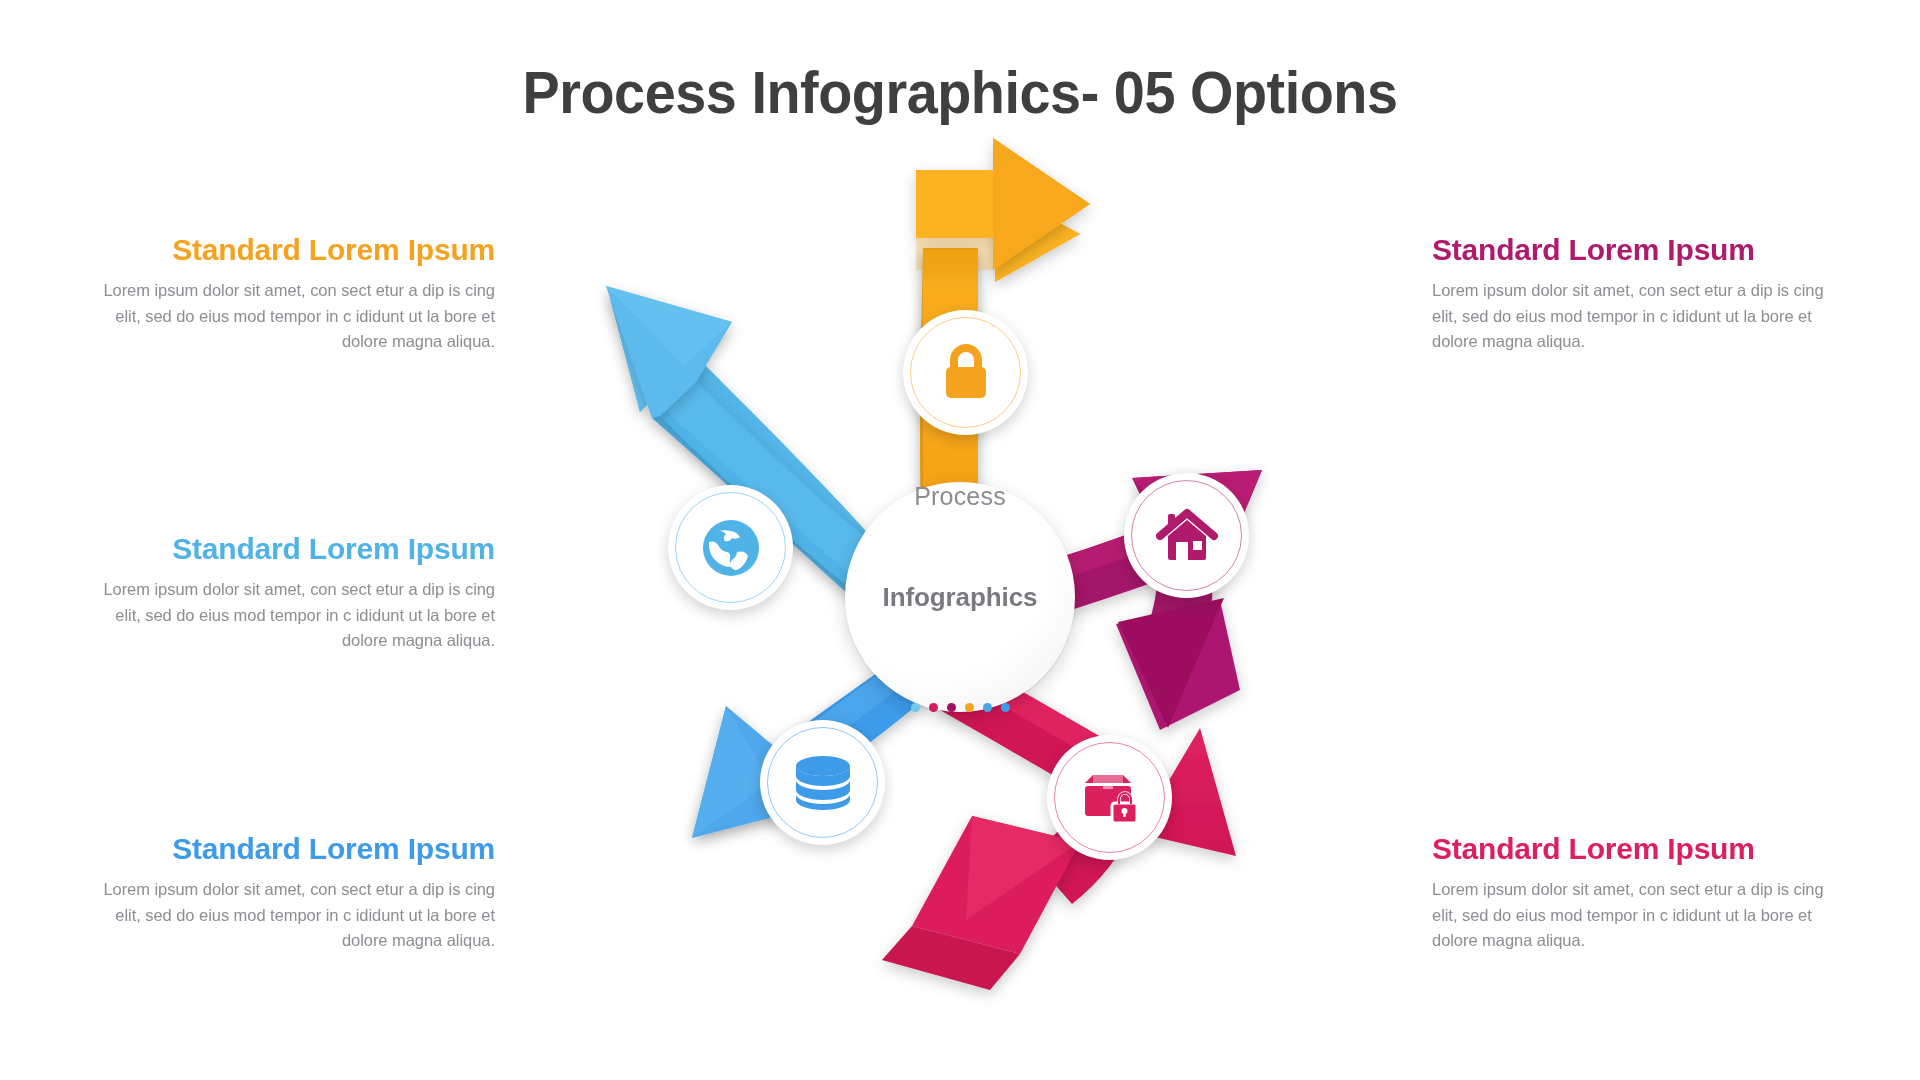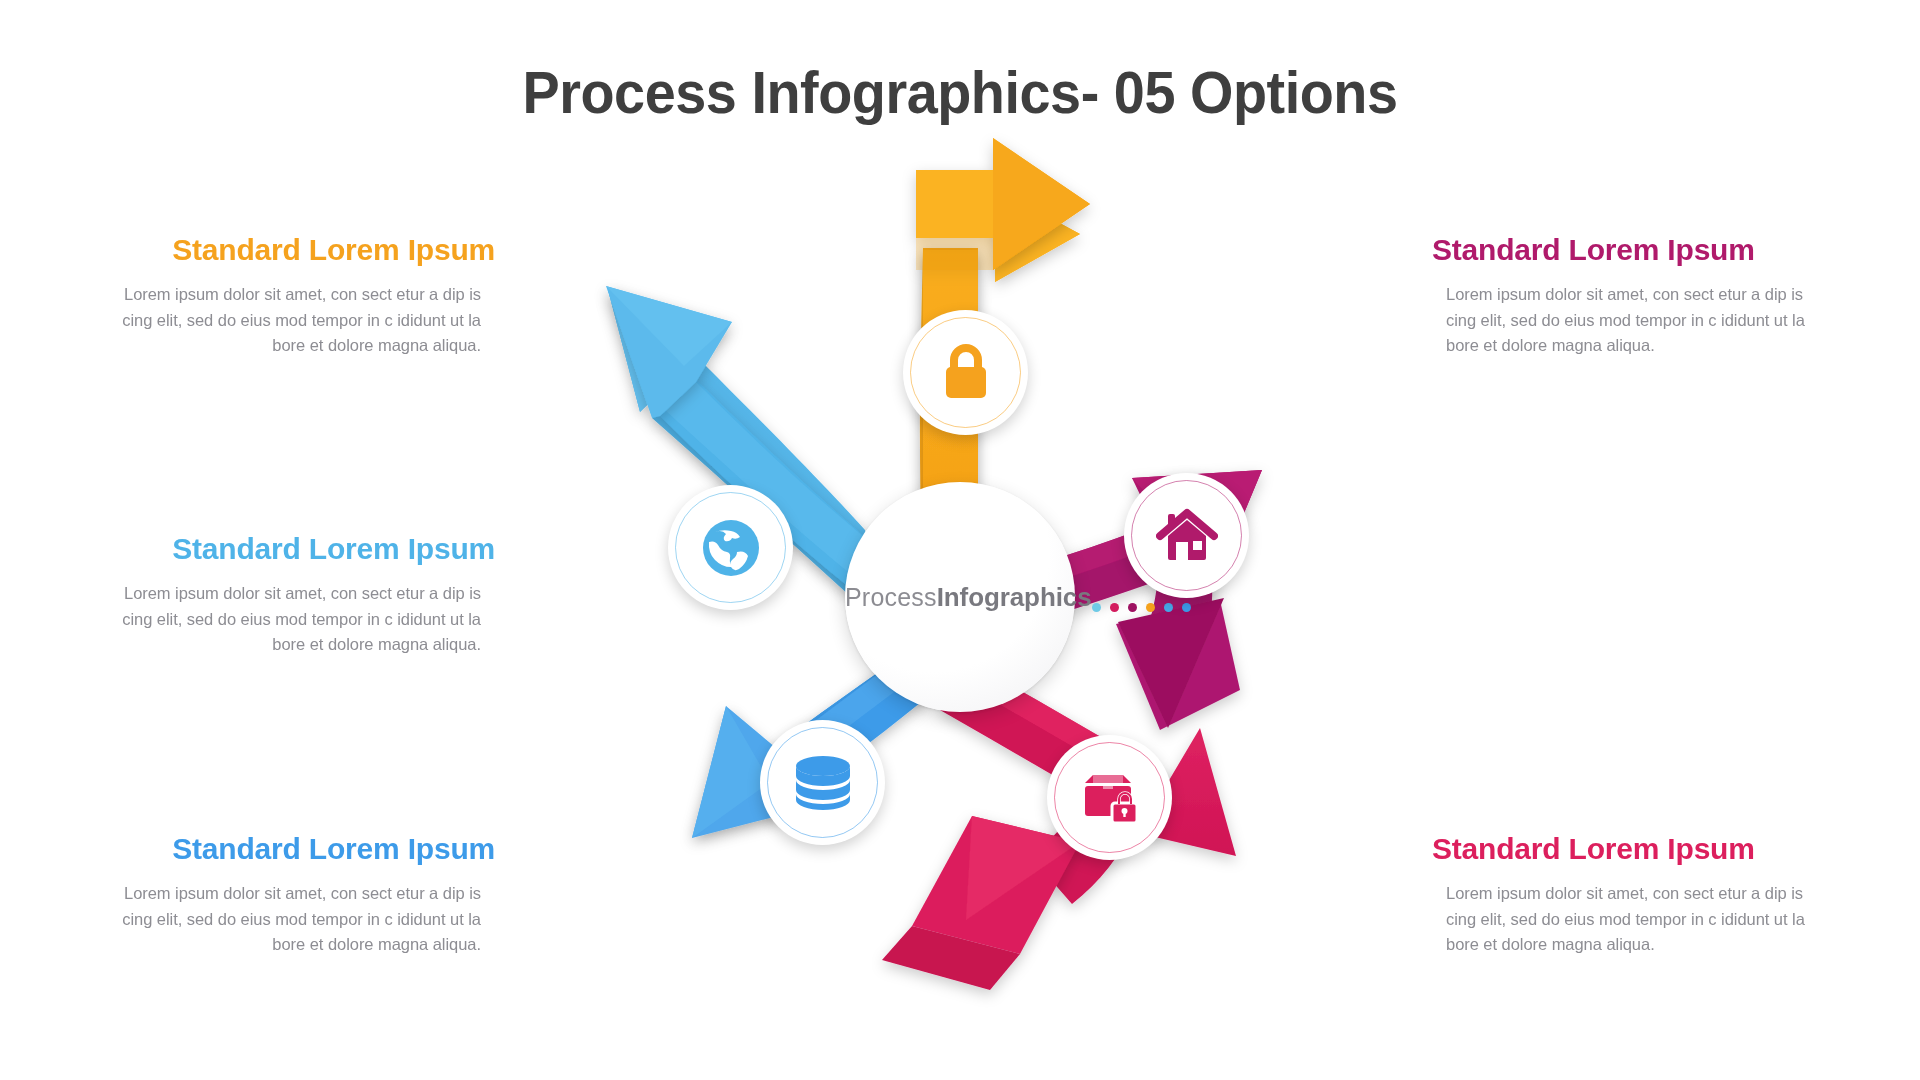--- a/index.html
+++ b/index.html
@@ -18,21 +18,21 @@
     transform:scaleX(0.93);transform-origin:center top;
   }
 
   
   .block{position:absolute;width:410px;}
   .block .hd{
     font-size:30px;font-weight:bold;line-height:1.2;margin:0 0 10px 0;
     letter-spacing:-0.2px;
   }
   .block .bd{
-    font-size:16.5px;line-height:1.55;color:#8d8d93;margin:14px;
+    font-size:16.5px;line-height:1.55;color:#8d8d93;margin:0;
     letter-spacing:-0.05px;
   }
   .left{text-align:right;}
   .right{text-align:left;}
 
   #b-left-1{left:85px;top:232px;}
   #b-left-2{left:85px;top:531px;}
   #b-left-3{left:85px;top:831px;}
   #b-right-1{left:1432px;top:232px;}
   #b-right-2{left:1432px;top:831px;}
@@ -40,21 +40,21 @@
   
   #diagram{position:absolute;left:520px;top:130px;width:900px;height:930px;}
   #diagram svg{display:block;width:900px;height:930px;}
 
   
   #hub{
     position:absolute;left:845px;top:482px;width:230px;height:230px;
     border-radius:50%;
     background:radial-gradient(circle at 38% 32%,#ffffff 0%,#ffffff 55%,#f3f3f5 88%,#e8e8ec 100%);
     box-shadow:0 6px 18px rgba(0,0,0,.16), 0 1px 3px rgba(0,0,0,.10);
-    display:flex;flex-direction:row;align-items:center;justify-content:flex-start;
+    display:flex;flex-direction:column;align-items:center;justify-content:space-between;
   }
   #hub .t1{font-size:25px;color:#8c8c92;line-height:1.15;letter-spacing:.2px;}
   #hub .t2{font-size:26px;font-weight:bold;color:#79797f;line-height:1.15;letter-spacing:-.1px;margin-top:2px;}
   #hub .dots{display:flex;gap:9px;margin-top:20px;}
   #hub .dots i{width:9px;height:9px;border-radius:50%;display:block;}
 
   
   .badge{
     position:absolute;border-radius:50%;background:#fff;
     box-shadow:0 5px 14px rgba(0,0,0,.18);

